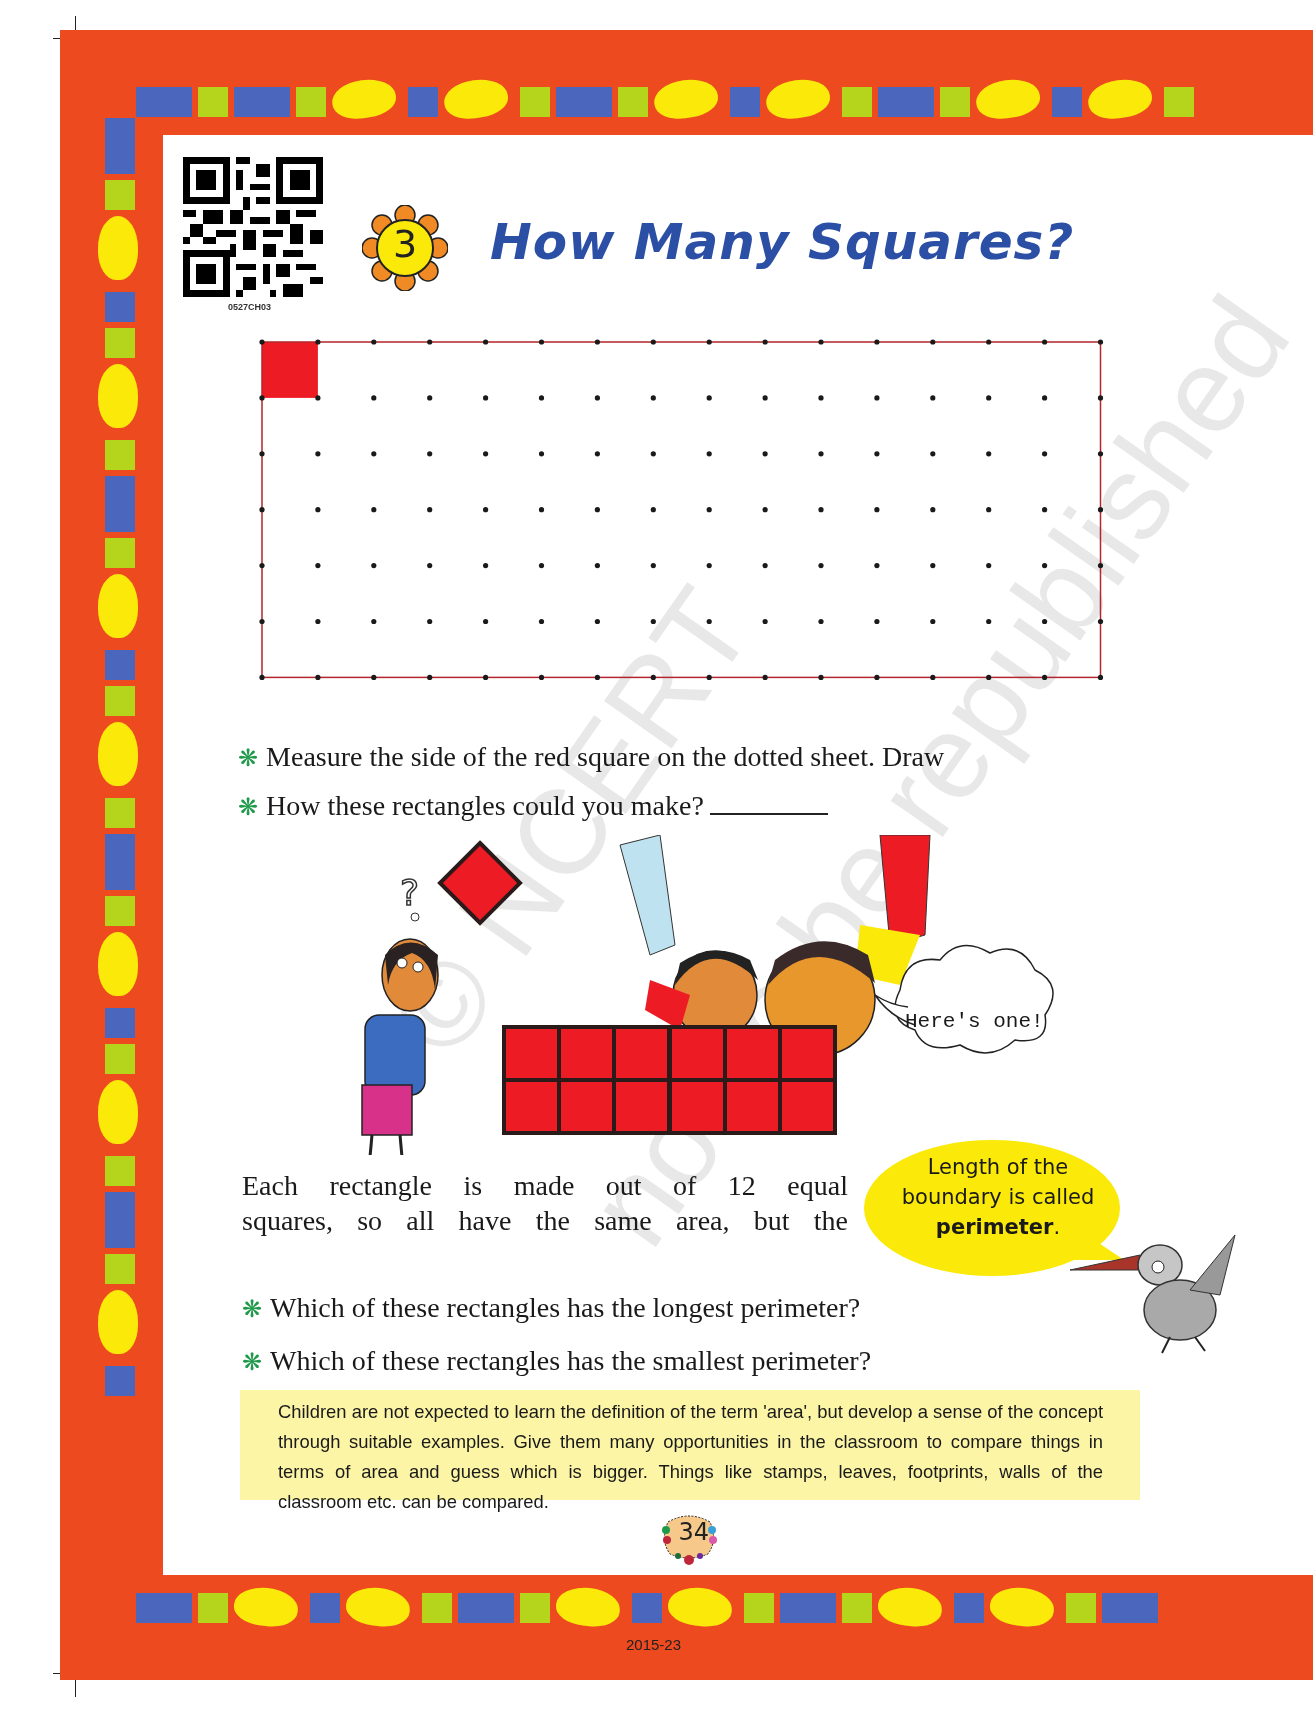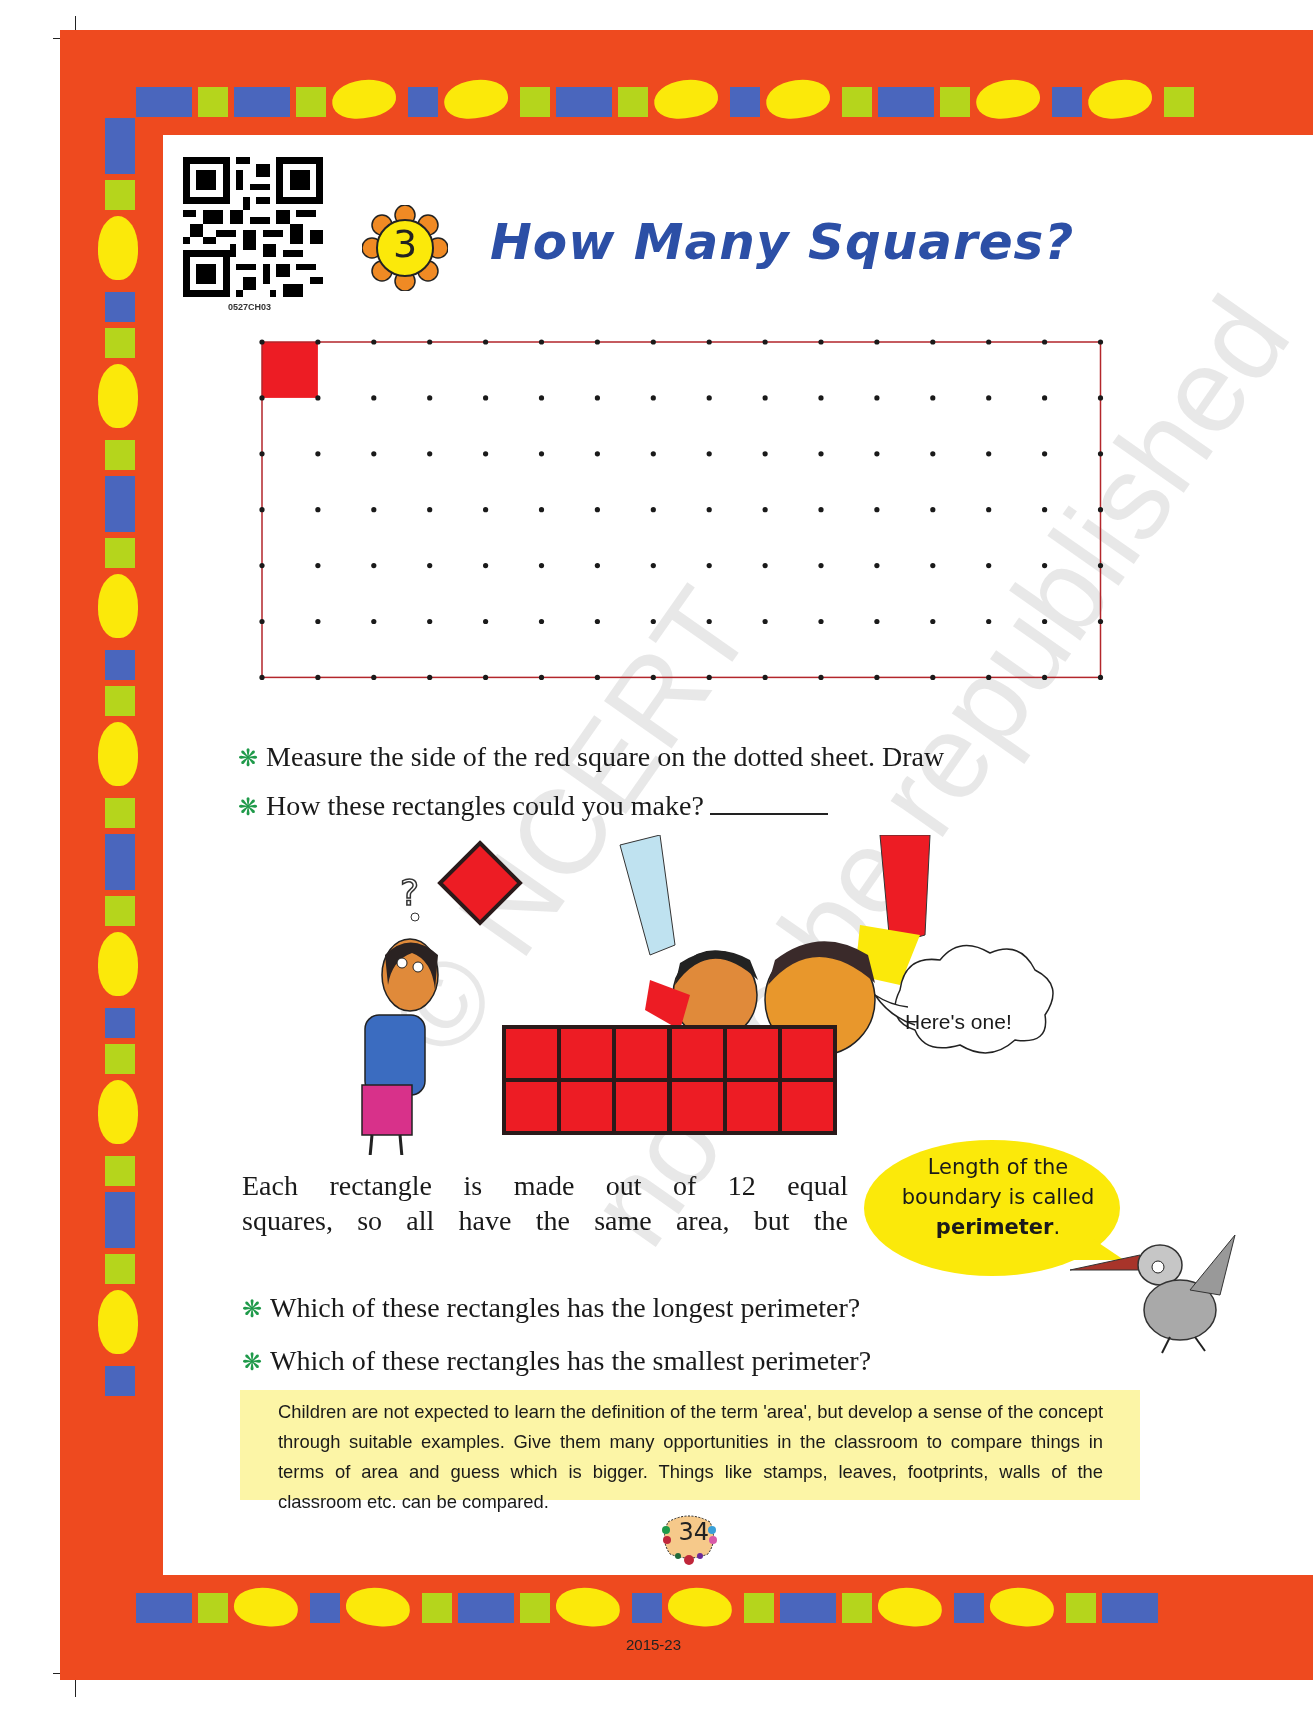--- a/index.html
+++ b/index.html
@@ -15,21 +15,21 @@
   .badge { left:362px; top:205px; width:86px; height:86px; }
   .title { left:490px; top:213px; font-family:"DejaVu Sans", sans-serif; font-size:50px; color:#2c4fa6; font-weight:bold; letter-spacing:1px; font-style:italic; }
   .grid { left:262px; top:342px; width:838px; height:335px; }
   .bullet { font-size:28px; color:#1a1a1a; line-height:34px; }
   .star { color:#1f9a4a; font-size:24px; margin-right:8px; }
   .para { font-size:28px; color:#1a1a1a; line-height:35px; text-align:justify; }
   .note { left:240px; top:1390px; width:900px; height:110px; background:#fcf5a6; }
   .note-text { left:278px; top:1397px; width:825px; font-family:"Liberation Sans", sans-serif; font-size:18.4px; line-height:30px; color:#1a1a1a; text-align:justify; }
   .bubble { left:862px; top:1140px; width:270px; height:140px; }
   .bubble-text { left:878px; top:1152px; width:240px; text-align:center; font-family:"DejaVu Sans", sans-serif; font-size:21px; line-height:30px; color:#1a1a1a; }
-  .cloud-text { left:905px; top:1010px; font-family:Liberation Sans, sans-serif; font-size:21px; color:#1a1a1a; }
+  .cloud-text { left:905px; top:1010px; font-family:Liberation Mono, monospace; font-size:21px; color:#1a1a1a; }
   .pg { left:658px; top:1510px; width:62px; height:56px; }
   .pg-text { left:669px; top:1518px; width:40px; text-align:right; font-family:"DejaVu Sans", sans-serif; font-size:24px; color:#222; }
   .year { left:626px; top:1636px; font-family:"Liberation Sans", sans-serif; font-size:15px; color:#222; }
   .wm { left:360px; top:1000px; font-family:"Liberation Sans", sans-serif; font-size:120px; color:rgba(150,150,150,0.22); transform:rotate(-55deg); transform-origin:left top; white-space:nowrap; }
   .wm2 { left:560px; top:1190px; font-family:"Liberation Sans", sans-serif; font-size:120px; color:rgba(150,150,150,0.22); transform:rotate(-55deg); transform-origin:left top; white-space:nowrap; }
   .blank { display:inline-block; width:118px; border-bottom:2px solid #222; margin-left:6px; height:24px; vertical-align:baseline; }
 </style>
 </head>
 <body>
 

